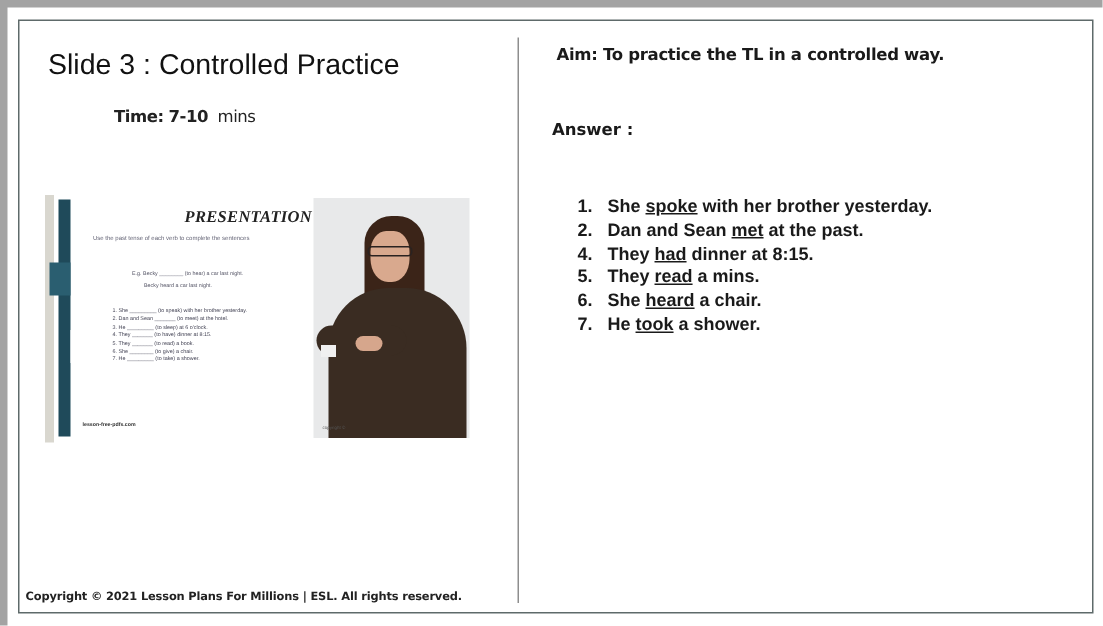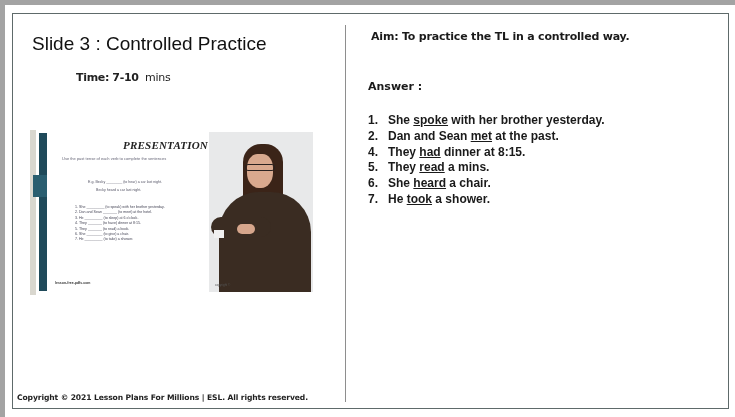--- a/index.html
+++ b/index.html
@@ -70,21 +70,21 @@
   .aim {
     position: absolute; left: 371px; top: 30px;
     font-family: "DejaVu Sans", sans-serif; font-weight: bold; font-size: 11px; color: #1a1a1a;
     white-space: nowrap; letter-spacing: -0.2px;
   }
   .answer-label {
     position: absolute; left: 368px; top: 80px;
     font-family: "DejaVu Sans", sans-serif; font-weight: bold; font-size: 11px; color: #1a1a1a;
   }
   .answers {
-    position: absolute; left: 368px; top: 113px; margin: 0; padding: 0; list-style: none;
+    position: absolute; left: 368px; top: 113px; margin: 17px; padding: 0; list-style: none;
     font-family: "Liberation Sans", sans-serif; font-weight: bold; font-size: 12px; color: #1a1a1a;
   }
   .answers li { height: 15.8px; line-height: 15.8px; white-space: nowrap; }
   .answers .n { display: inline-block; width: 20px; }
   .answers u { text-decoration: underline; text-decoration-thickness: 1px; }
 
   .copyright {
     position: absolute; left: 17px; top: 393px;
     font-family: "DejaVu Sans", sans-serif; font-weight: bold; font-size: 7.6px; color: #222;
     white-space: nowrap; letter-spacing: -0.1px;

